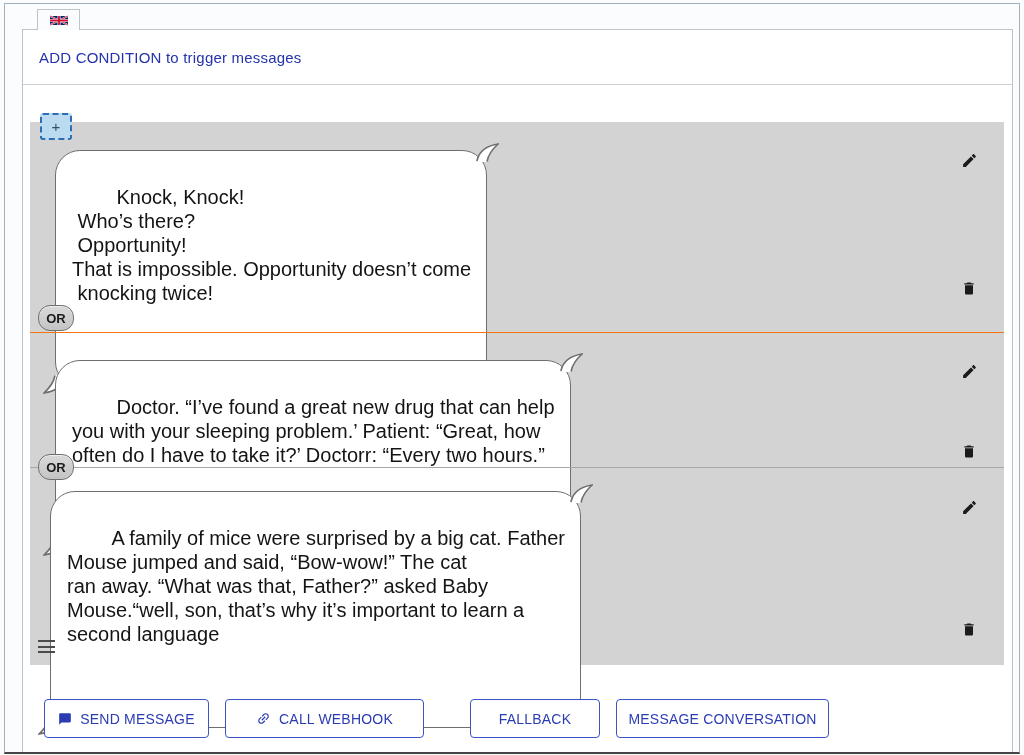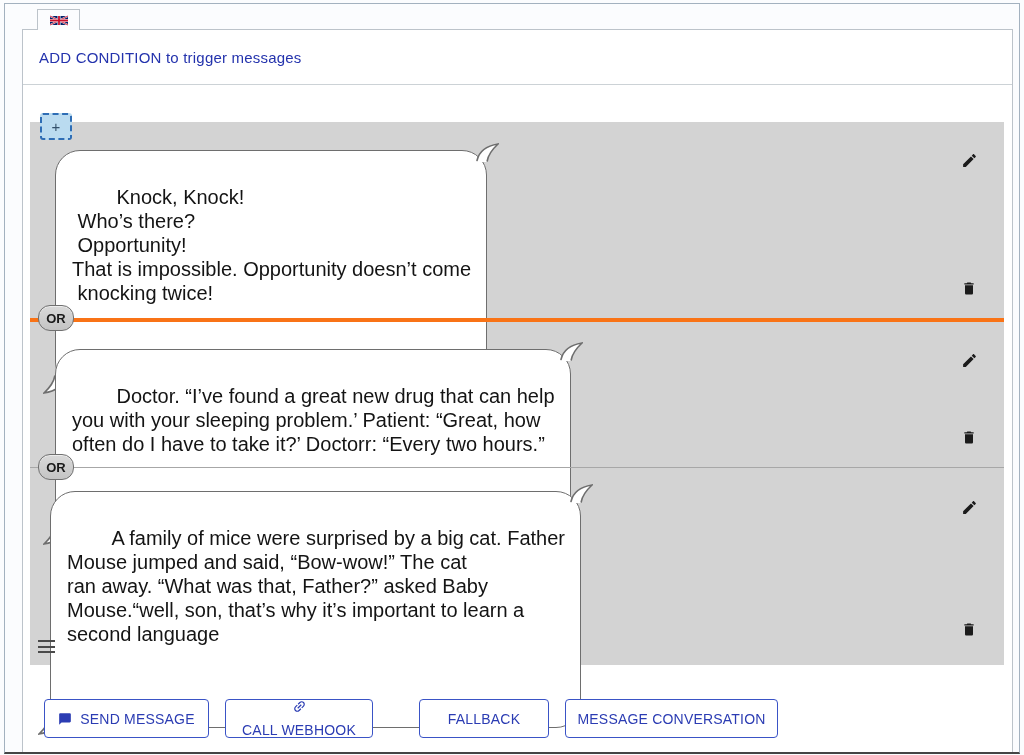--- a/index.html
+++ b/index.html
@@ -30,21 +30,21 @@
   .canvas { position:absolute; left:30px; top:122px; width:974px; height:543px;
             background:#d3d3d3; z-index:2; }
 
   .plus-btn { position:absolute; left:10px; top:-9px; width:32px; height:27px;
               background:#badbf0; border:2px dashed #2e6db5; border-radius:3px;
               color:#33506b; font-size:15px; line-height:22px; text-align:center;
               cursor:pointer; z-index:4; }
 
   .row { position:absolute; left:0; width:100%; }
   .row-1 { top:0;  height:196px; }
-  .row-2 { top:196px; height:149px; border-top:4px solid #f97316; }
+  .row-2 { top:210px; height:149px; border-top:1px solid #f97316; }
   .row-3 { top:345px; height:198px; border-top:1px solid #a7a7a7; }
 
   .or-badge { position:absolute; left:8px; width:36px; height:26px; z-index:4;
               background:linear-gradient(#d9d9d9,#c4c4c4); border:1px solid #707070; border-radius:12px;
               box-shadow: inset 0 1px 0 #ececec;
               display:flex; align-items:center; justify-content:center;
               font-size:13px; font-weight:bold; color:#1a1a1a; }
   .or-1 { top:183px; }
   .or-2 { top:332px; }
 
@@ -71,21 +71,21 @@
   .drag-lines::after { content:''; position:absolute; left:0; right:0; top:3.5px; height:2px; background:#4a4a4a; }
 
   
   .actions { position:absolute; left:28px; top:699px; display:flex; gap:16px; z-index:3; }
   .action-btn { height:39px; background:#ffffff; border:1px solid #3a53c6; border-radius:4px;
                 color:#2b3cb3; font-size:14px; font-family:"Liberation Sans", sans-serif;
                 letter-spacing:0.2px; display:flex; align-items:center; justify-content:center; gap:8px;
                 cursor:pointer; }
   .action-btn svg { flex:0 0 auto; }
   .btn-send    { width:165px;margin-left:16px; }
-  .btn-webhook { width:148px;flex-direction:column; }
+  .btn-webhook { width:199px; }
   .btn-fallback{ width:130px;margin-left:30px; }
   .btn-update  { width:213px; }
   .rot-link { transform:rotate(-45deg); }
 </style>
 </head>
 <body>
 
 <div class="page">
   <div class="frame"></div>
 

